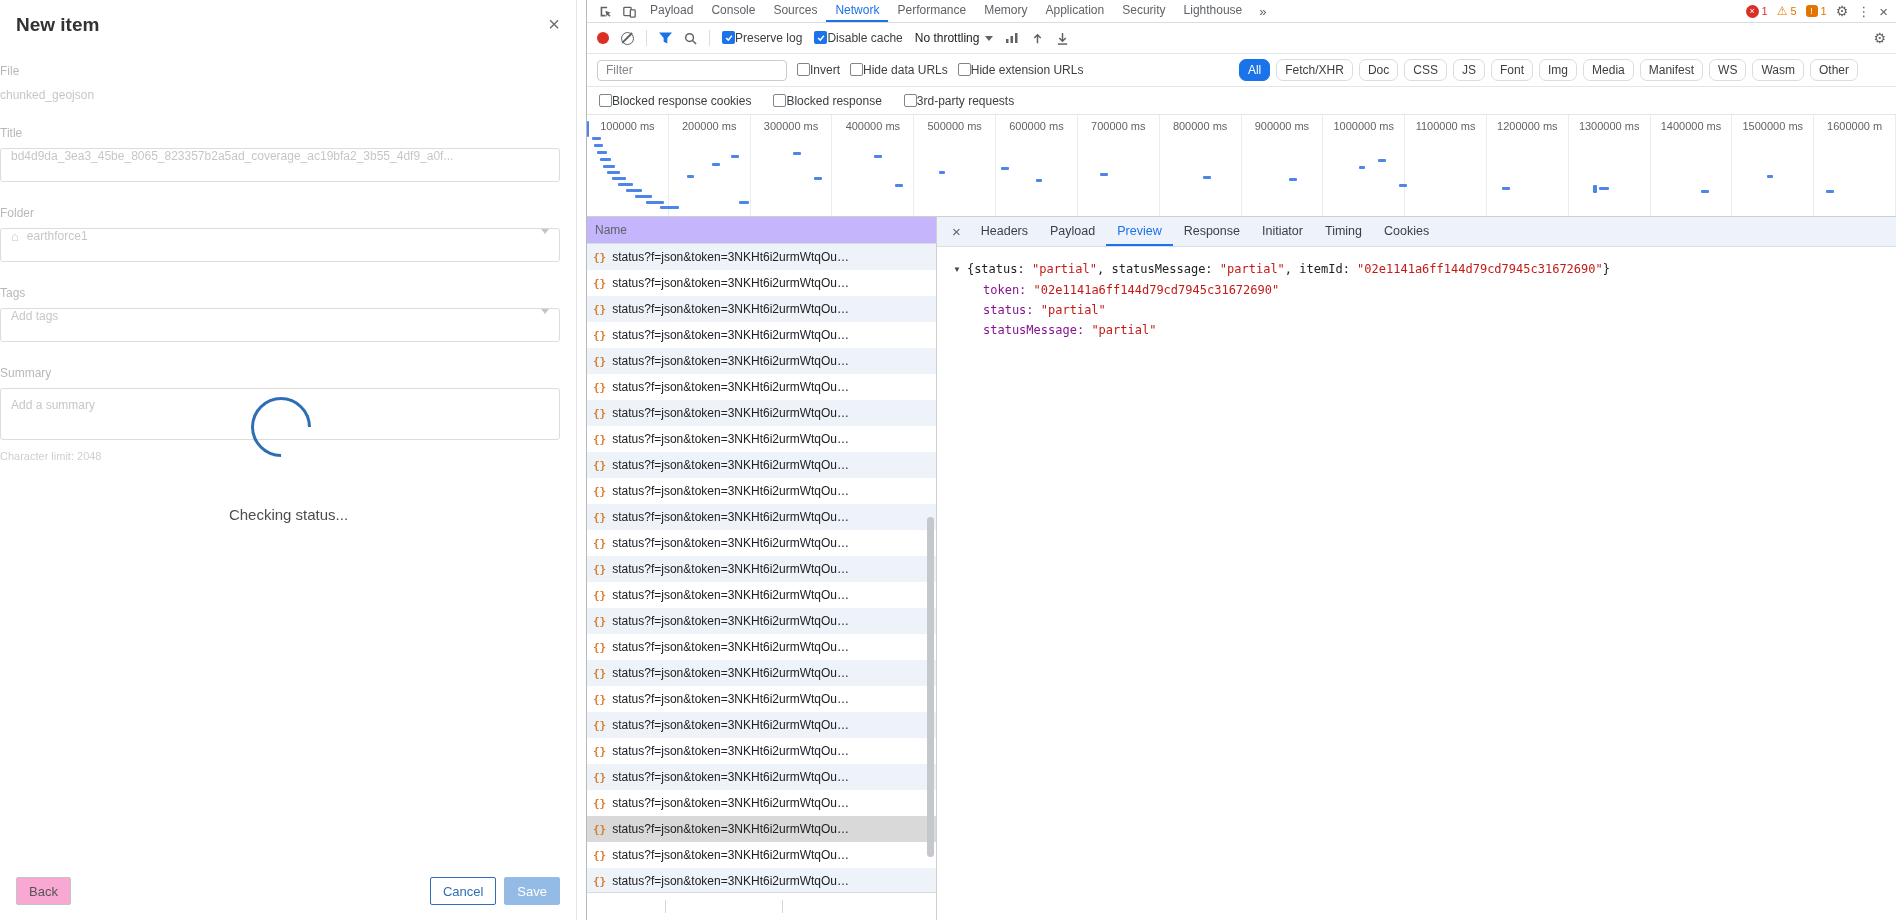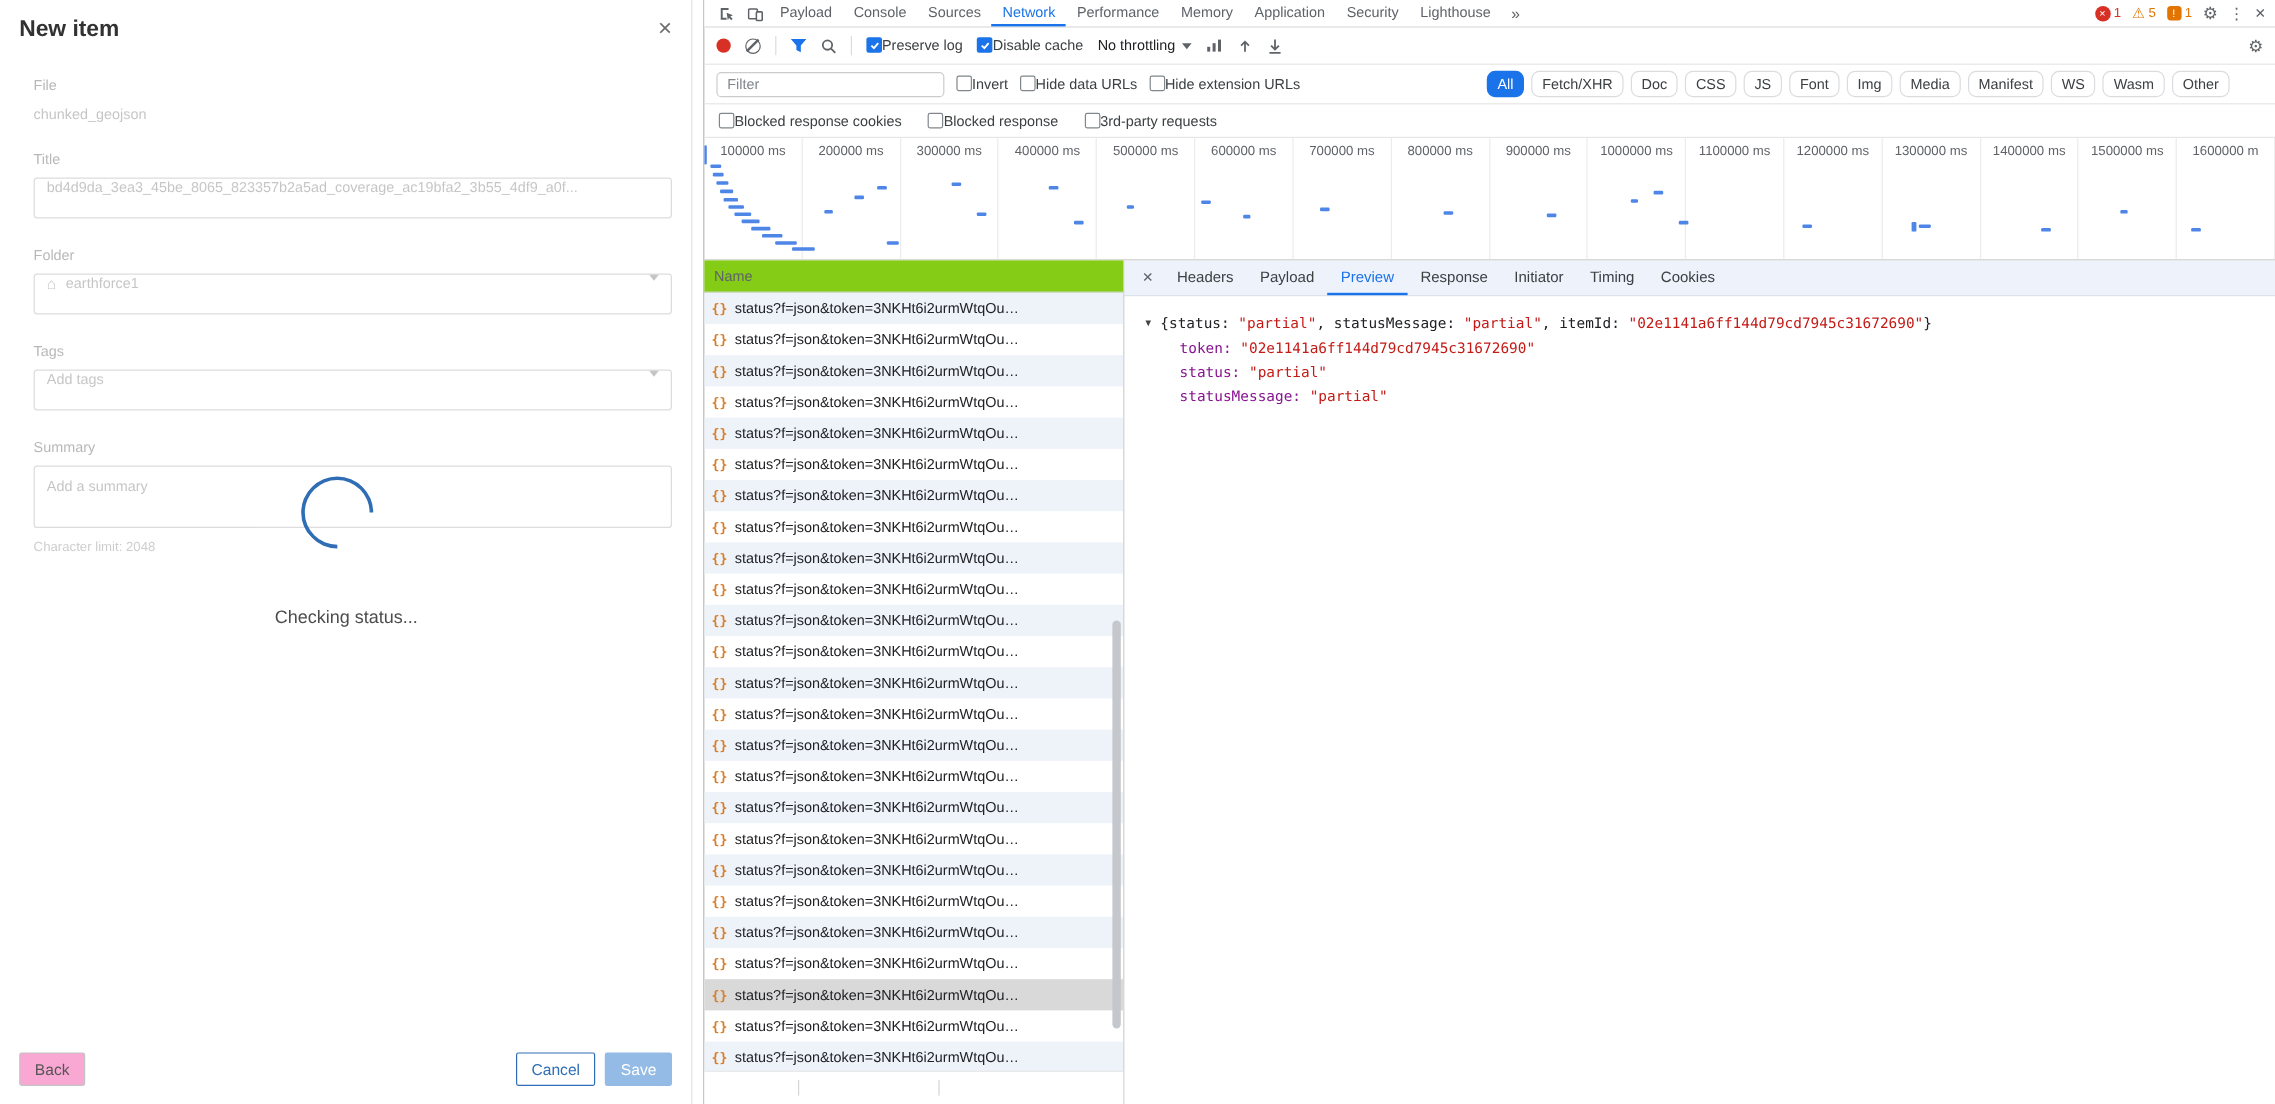--- a/index.html
+++ b/index.html
@@ -4,21 +4,21 @@
 <style>
   * { box-sizing: border-box; margin: 0; padding: 0; }
   html,body { width:1896px; height:920px; }
   body { font-family:"Liberation Sans", sans-serif; background:#fff; position:relative; overflow:hidden; }
 
   
   .dialog { position:absolute; left:0; top:0; width:577px; height:920px; background:#fff; border-right:1px solid #e3e3e3; }
   .dlg-header { display:flex; align-items:flex-start; padding:14px 16px 0 16px; }
   .dlg-title { font-size:19px; font-weight:700; color:#323232; }
   .dlg-close { margin-left:auto; color:#6e6e6e; font-size:20px; line-height:20px; cursor:default; }
-  .dlg-form { padding:4px 16px 0 28px; opacity:.42; }
+  .dlg-form { padding:4px 16px 0 0; opacity:.42; }
   .f-label { font-size:12px; color:#555; margin-top:24px; }
   .f-value { font-size:12px; color:#777; margin-top:10px; }
   .f-box { margin-top:8px; height:34px; border:1px solid #adadad; border-radius:3px; display:flex; align-items:flex-start; gap:8px; padding:0 10px; font-size:12px; color:#777; }
   .f-box .grow { flex:1; white-space:nowrap; overflow:hidden; text-overflow:ellipsis; }
   .caret-down { width:0; height:0; border-left:4px solid transparent; border-right:4px solid transparent; border-top:5px solid #777; flex:none; }
   .home-glyph { font-size:13px; color:#777; }
   .f-area { height:52px; align-items:flex-start; padding-top:9px; }
   .f-note { font-size:11px; color:#8a8a8a; margin-top:10px; }
   .spinner { position:absolute; left:251px; top:397px; width:60px; height:60px; border-radius:50%;
     border:3px solid transparent; border-top-color:#2f6eb5; border-right-color:#2f6eb5; border-bottom-color:#2f6eb5;
@@ -74,21 +74,21 @@
   .dt-options { height:28px; flex:none; display:flex; align-items:center; gap:22px; padding:0 12px; border-bottom:1px solid #e6e6e6; }
 
   .dt-overview { height:102px; flex:none; position:relative; border-bottom:1px solid #cfcfcf; }
   .ov-cols { position:absolute; inset:0; display:flex; }
   .ov-col { flex:1; border-right:1px solid #ececec; font-size:11px; color:#5f6368; text-align:center; padding-top:5px; white-space:nowrap; overflow:hidden; }
   .ov-marks { position:absolute; inset:0; }
   .mark { position:absolute; background:#4e86e8; border-radius:1px; height:3px; }
 
   .dt-main { flex:1; display:flex; min-height:0; }
   .dt-names { width:350px; flex:none; border-right:1px solid #cfcfcf; display:flex; flex-direction:column; position:relative; }
-  .names-header { height:27px; flex:none; background:#84cc16; border-bottom:1px solid #dadce0; display:flex; align-items:center; padding:0 8px; color:#5f6368; }
+  .names-header { height:27px; flex:none; background:#c4b5fd; border-bottom:1px solid #dadce0; display:flex; align-items:center; padding:0 8px; color:#5f6368; }
   .names-list { flex:1; overflow:hidden; position:relative; }
   .req-row { height:26px; display:flex; align-items:center; gap:6px; padding:0 6px; white-space:nowrap; overflow:hidden; }
   .req-row.stripe { background:#eef3fa; }
   .req-row.selected { background:#d9d9d9; }
   .req-icon { color:#d77d2a; font-weight:700; font-size:11px; font-family:"DejaVu Sans Mono",monospace; flex:none; }
   .req-name { overflow:hidden; text-overflow:ellipsis; color:#202124; }
   .scroll-thumb { position:absolute; right:2px; top:300px; width:7px; height:340px; background:#c4c7cb; border-radius:4px; }
   .names-summary { height:28px; flex:none; border-top:1px solid #dadce0; display:flex; align-items:center; font-size:11.5px; color:#5f6368; background:#fff; overflow:hidden; white-space:nowrap; }
   .sum-item { padding:0 9px;margin-top:36px; }
   .sum-sep { width:1px; height:13px; background:#d5d5d5; flex:none; }

